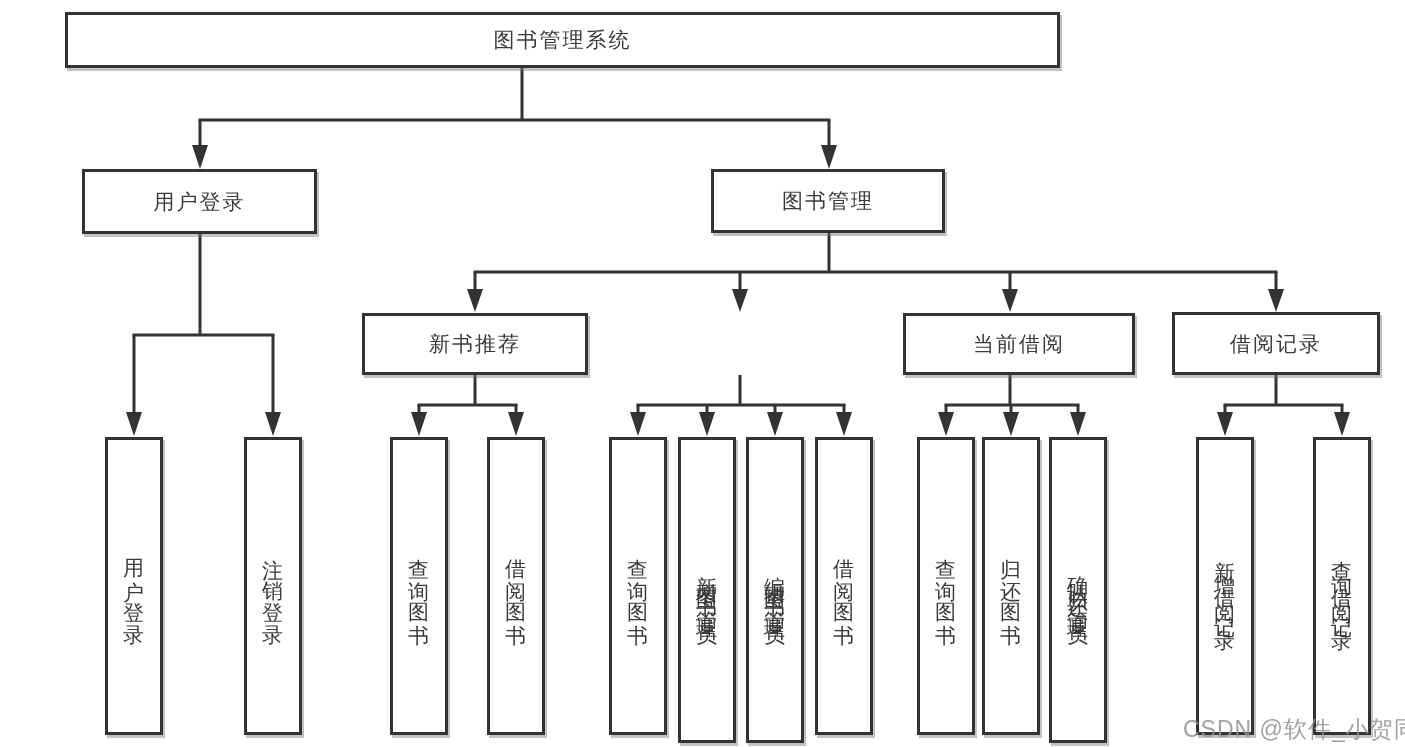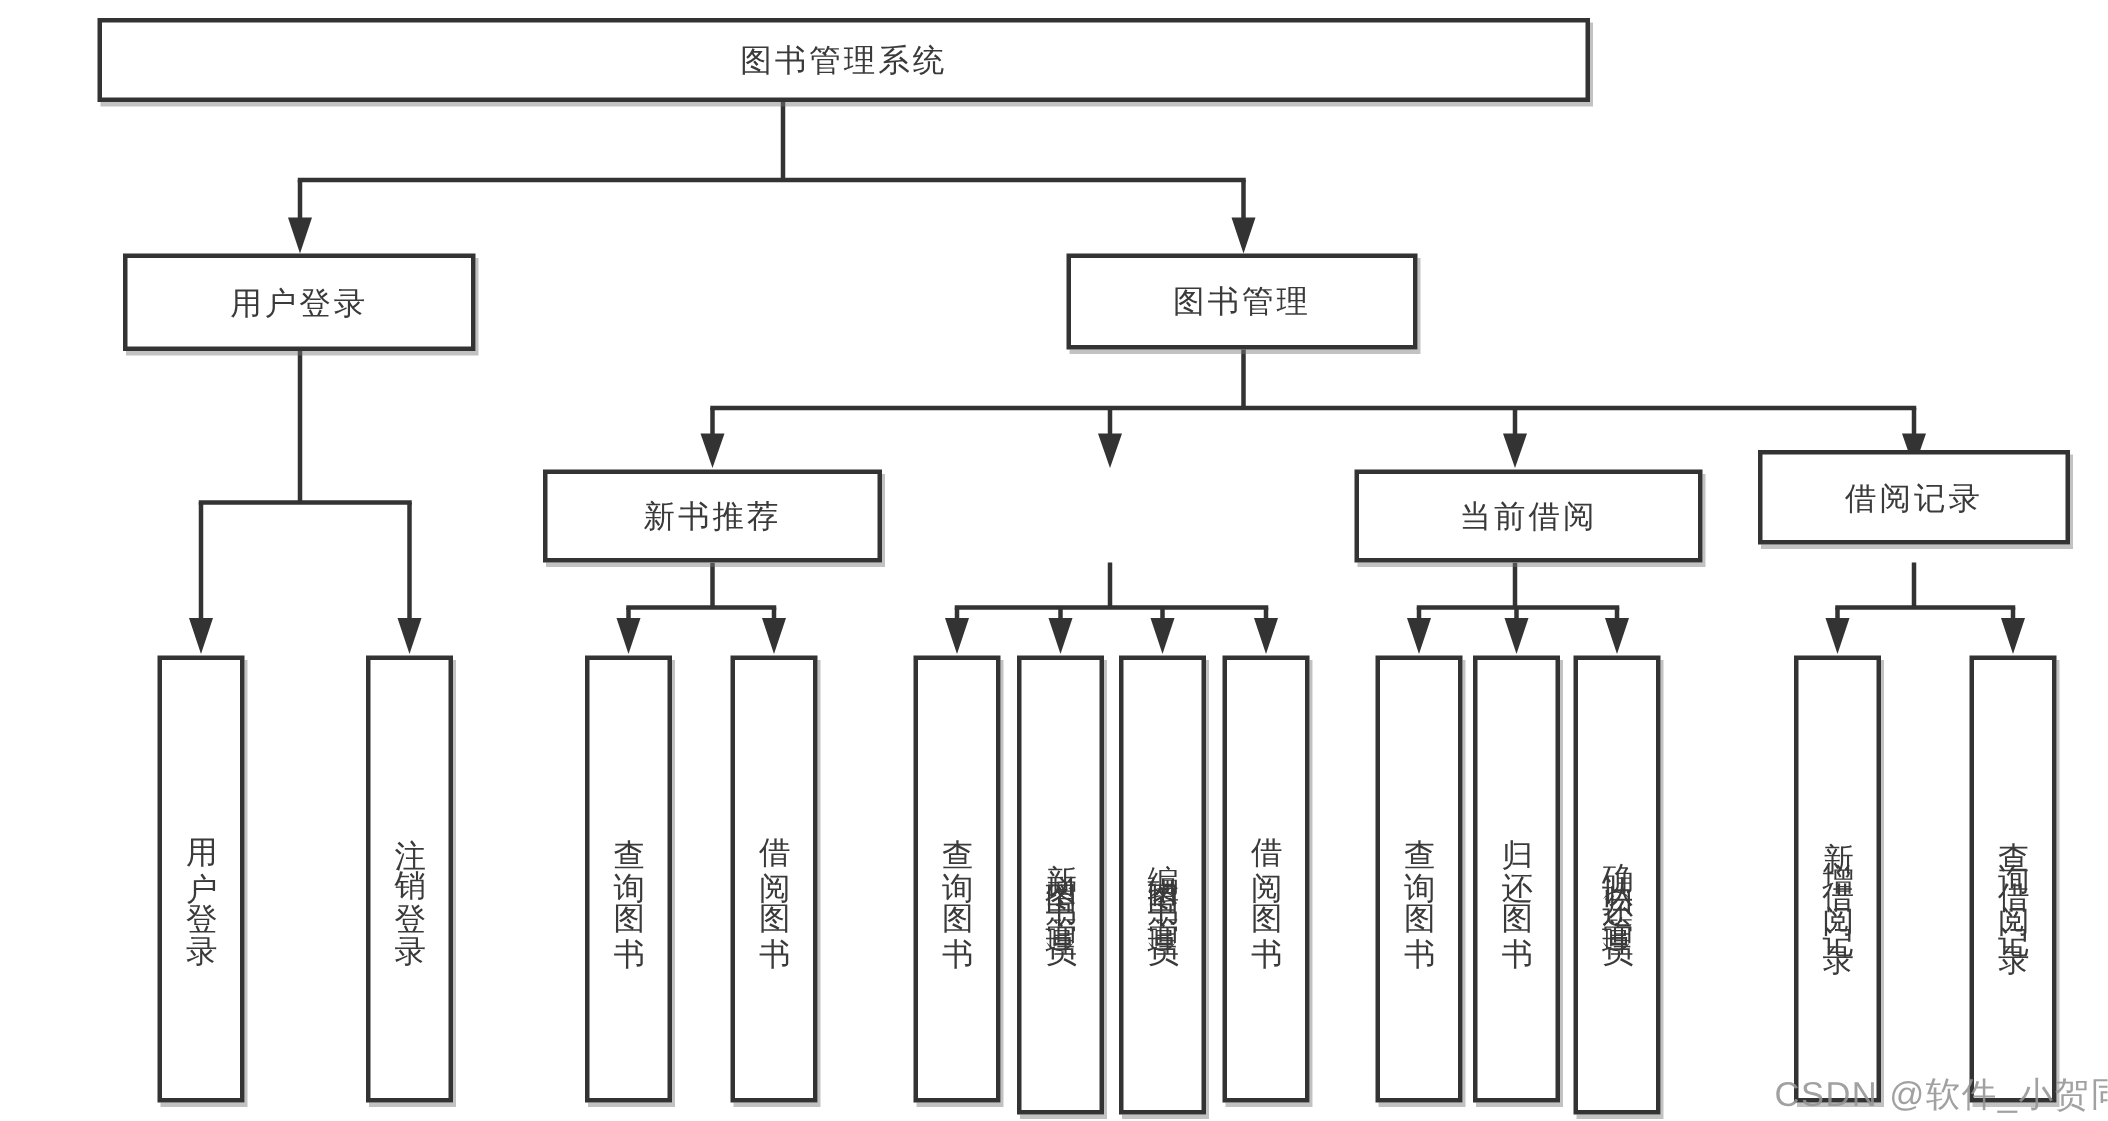--- a/index.html
+++ b/index.html
@@ -39,21 +39,21 @@
   .ls-6 { letter-spacing: 14px; }
   .ls-9 { letter-spacing: 7px; }
 
   
   .n-root  { left: 25px;  top: 12px;  width: 995px; height: 56px; margin-left: 40px; }
   .n-ulog  { left: 82px;  top: 169px; width: 235px; height: 65px; }
   .n-bmgmt { left: 711px; top: 169px; width: 234px; height: 64px; }
   .n-nbr   { left: 362px; top: 313px; width: 226px; height: 62px; text-align: right; }
   .n-bb    { left: 633px; top: 313px; width: 214px; height: 62px; }
   .n-cb    { left: 903px; top: 313px; width: 232px; height: 62px; }
-  .n-br    { left: 1172px;top: 300px; width: 208px; height: 63px; }
+  .n-br    { left: 1172px;top: 312px; width: 208px; height: 63px; }
 
   .leaf    { top: 437px; width: 58px; height: 298px; }
   .leaf-tall { top: 437px; width: 58px; height: 306px; }
   .n-login    { left: 105px; }
   .n-logout   { left: 244px; }
   .n-nbr-q    { left: 390px; }
   .n-nbr-b    { left: 487px; }
   .n-bb-q     { left: 609px; }
   .n-bb-add   { left: 678px; }
   .n-bb-edit  { left: 746px; }

